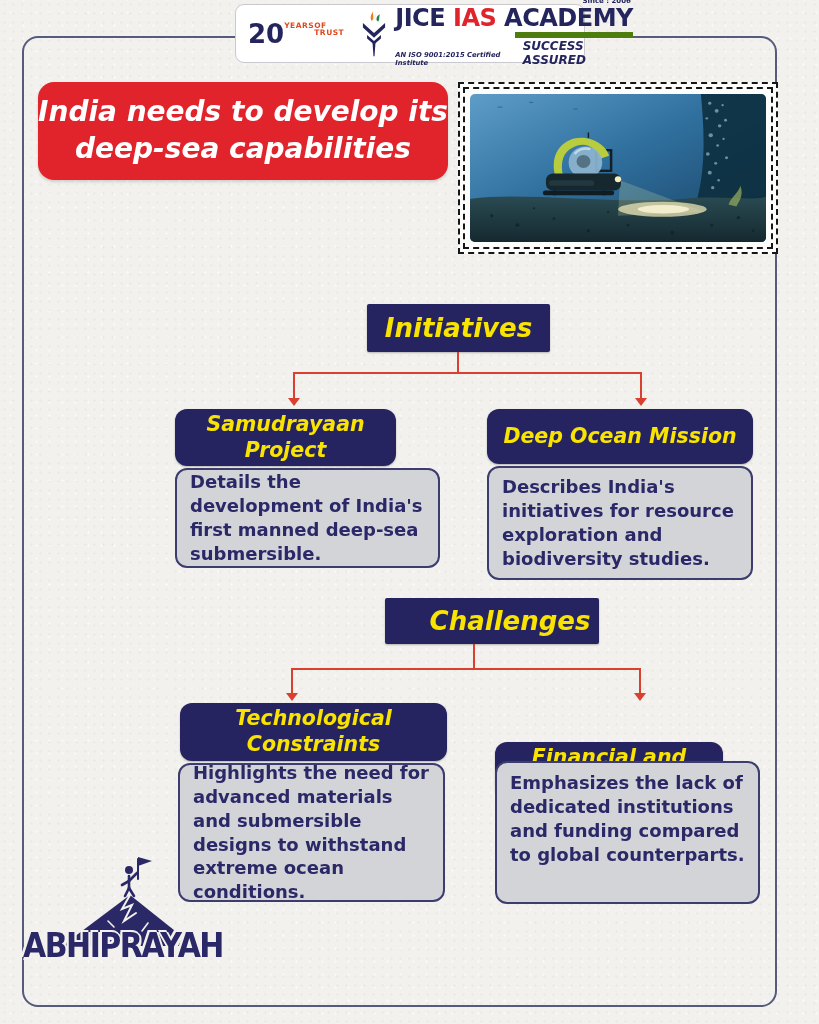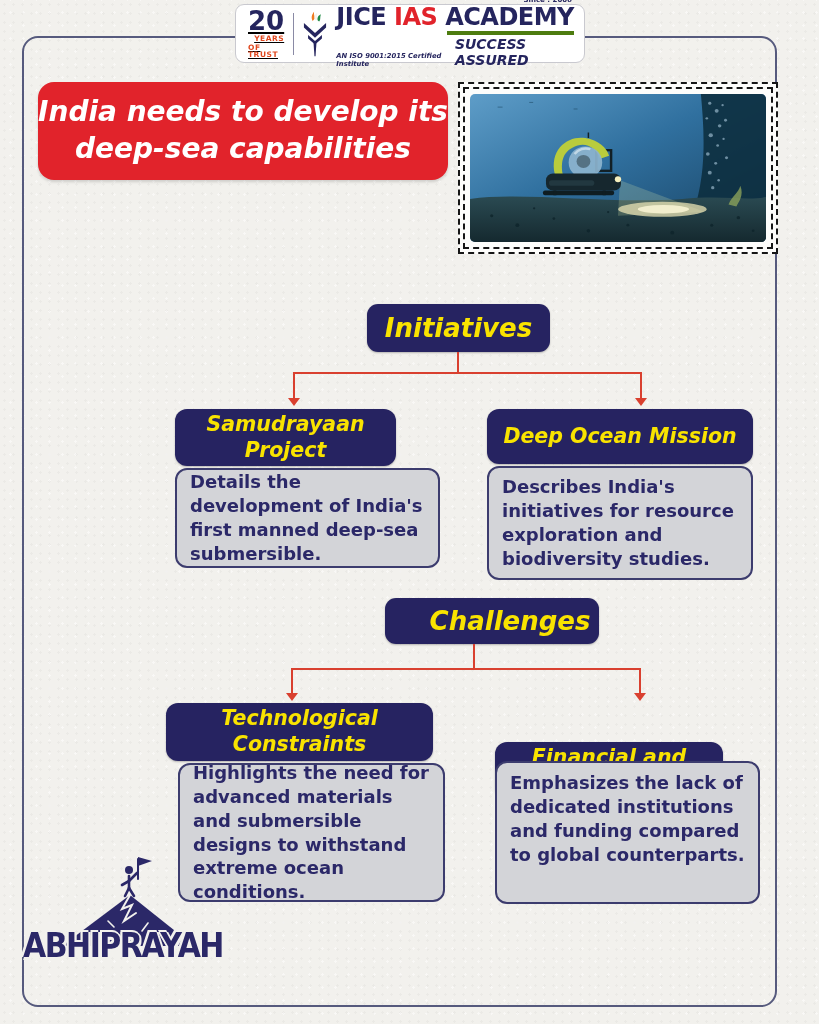--- a/index.html
+++ b/index.html
@@ -10,60 +10,60 @@
       radial-gradient(rgba(0,0,0,0.028) 1px, transparent 1.4px),
       radial-gradient(rgba(255,255,255,0.5) 1px, transparent 1.4px);
     background-size:9px 9px,13px 13px;
     background-position:0 0,4px 6px;}
   .page-frame{position:absolute;left:22px;top:36px;width:751px;height:967px;
     border:2px solid #565a7d;border-radius:16px;pointer-events:none;}
   
   .brand-card{position:absolute;left:235px;top:4px;width:350px;height:59px;background:#ffffff;
     border:1px solid #c9c9cf;border-radius:9px;box-sizing:border-box;display:flex;align-items:center;
     padding:5px 10px 5px 12px;gap:9px;z-index:5;}
-  .years{display:flex;flex-direction:column;align-items:flex-end;line-height:1;text-decoration:underline;}
+  .years{display:flex;flex-direction:row;align-items:flex-start;line-height:1;}
   .years .num{font-size:26px;font-weight:bold;color:#25255e;}
   .years .lbl{font-size:7.5px;font-weight:bold;color:#e0481f;letter-spacing:.5px;margin-top:1px;}
   .brand-divider{width:2px;height:42px;background:#8a8aa5;}
   .torch{width:24px;height:46px;flex:0 0 auto;}
   .brand-main{position:relative;flex:1;display:flex;flex-direction:column;justify-content:center;}
   .since{position:absolute;top:-3px;right:2px;font-size:7px;font-weight:bold;color:#25255e;}
   .brand-name{font-size:24px;font-weight:bold;line-height:1.05;letter-spacing:-.5px;white-space:nowrap;margin-top:6px;}
   .brand-name .navy{color:#25255e;} .brand-name .red{color:#e1232b;}
   .brand-sub{display:flex;justify-content:space-between;align-items:flex-end;margin-top:1px;}
   .iso{font-size:6.8px;font-weight:bold;font-style:italic;color:#25255e;}
-  .tagline{font-size:14px;font-weight:bold;font-style:italic;color:#25255e;border-top:4px solid #4d7c0f;padding:1px 1px 0 8px;}
+  .tagline{font-size:12px;font-weight:bold;font-style:italic;color:#25255e;border-top:6px solid #4d7c0f;padding:1px 1px 0 8px;}
   
   .title-banner{position:absolute;left:38px;top:82px;width:410px;height:98px;background:#e1232b;
     border-radius:16px;display:flex;flex-direction:column;align-items:center;justify-content:center;
     color:#ffffff;font-weight:bold;font-style:italic;font-size:28px;line-height:1.32;text-align:center;
     box-shadow:0 2px 3px rgba(0,0,0,.15);}
   
   .photo-frame{position:absolute;left:458px;top:82px;width:320px;height:172px;background:#fdfdfb;
     border:2.5px dashed #161616;padding:3px;box-sizing:border-box;}
   .photo-frame-inner{width:100%;height:100%;border:2.5px dashed #161616;box-sizing:border-box;
     padding:5px;background:#fdfdfb;}
   .photo-frame-inner svg{width:100%;height:100%;display:block;border-radius:5px;}
   
-  .pill{position:absolute;background:#262361;border-radius:11px;display:flex;align-items:center;justify-content:center;
+  .pill{position:absolute;background:#262361;border-radius:2px;display:flex;align-items:center;justify-content:center;
     color:#f9e300;font-weight:bold;font-style:italic;box-shadow:0 1px 2px rgba(0,0,0,.25);}
   .pill-initiatives{left:367px;top:304px;width:183px;height:48px;font-size:26px;}
   .pill-challenges{left:385px;top:598px;width:178px;height:46px;font-size:26px;padding-left:36px;}
   .navy-box{position:absolute;background:#262361;border-radius:12px;display:flex;align-items:center;justify-content:center;
     color:#f9e300;font-weight:bold;font-style:italic;font-size:20.5px;line-height:1.25;text-align:center;
     padding:4px 10px;box-sizing:border-box;box-shadow:0 1px 2px rgba(0,0,0,.25);}
   .gray-box{position:absolute;background:#d3d4d8;border:2px solid #3c3c6e;border-radius:12px;
     color:#2b2868;font-weight:bold;font-size:18px;line-height:1.33;text-align:left;
     display:flex;align-items:center;justify-content:center;padding:8px 13px;box-sizing:border-box;}
   .gray-box.top-align{align-items:flex-start;}
   .b1n{left:175px;top:409px;width:221px;height:57px;}
   .b1g{left:175px;top:468px;width:265px;height:100px;}
   .b2n{left:487px;top:409px;width:266px;height:55px;}
   .b2g{left:487px;top:466px;width:266px;height:114px;}
-  .b3n{left:166px;top:703px;width:267px;height:58px;}
+  .b3n{left:180px;top:703px;width:267px;height:58px;}
   .b3g{left:178px;top:763px;width:267px;height:139px;}
   .b4n{left:495px;top:742px;width:228px;height:57px;}
   .b4g{left:495px;top:761px;width:265px;height:143px;}
   
   .conn{position:absolute;background:#d9402f;}
   .arrow-down{position:absolute;width:0;height:0;border-left:6px solid transparent;border-right:6px solid transparent;
     border-top:8px solid #d9402f;}
   
   .logo-mountain{position:absolute;left:52px;top:851px;width:148px;height:99px;}
   .logo-word{position:absolute;left:18px;top:928px;width:210px;text-align:center;

